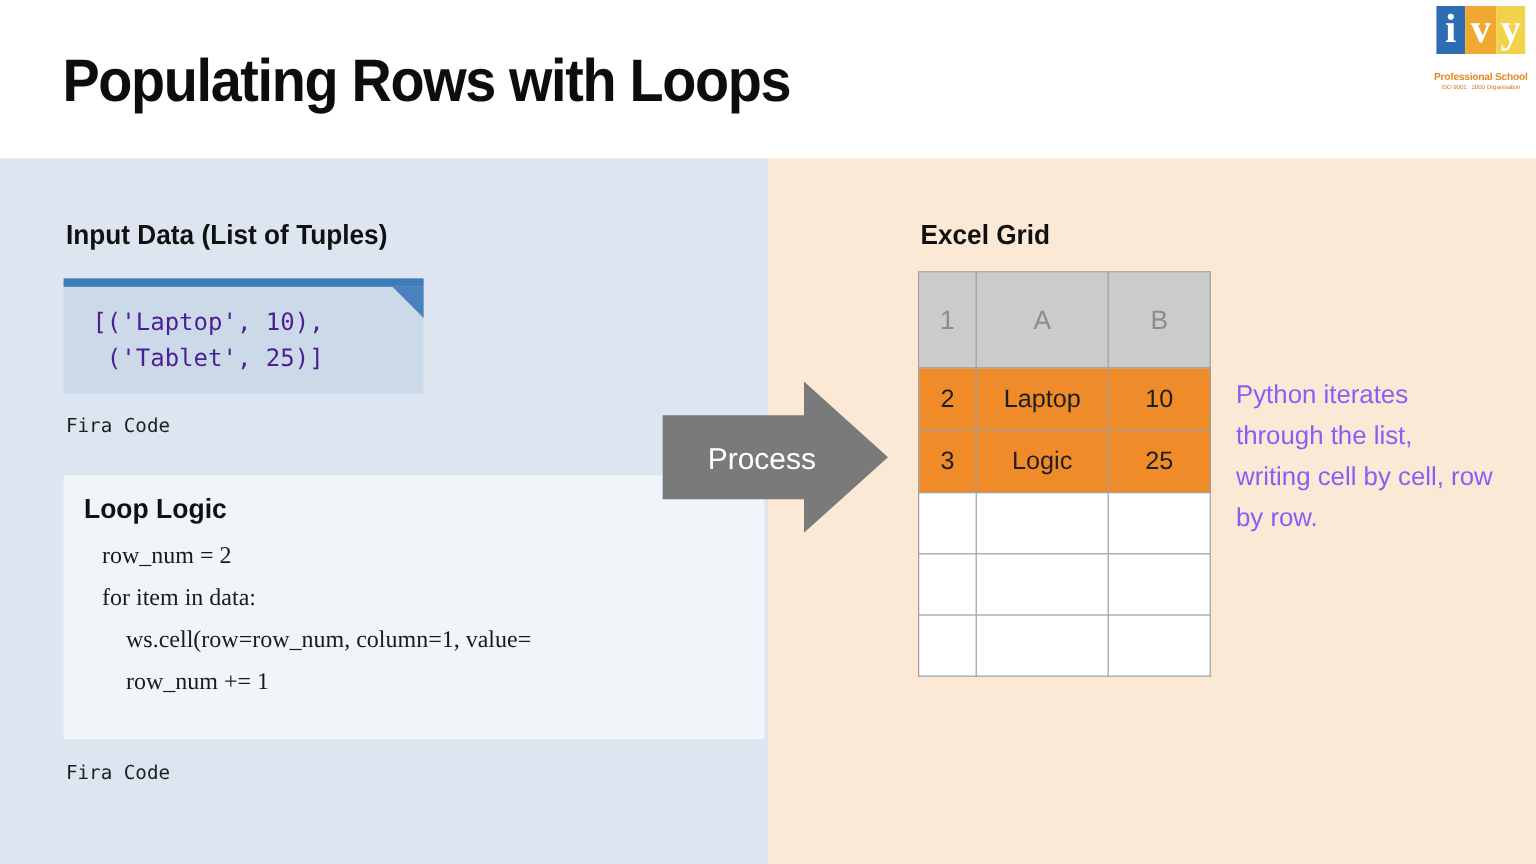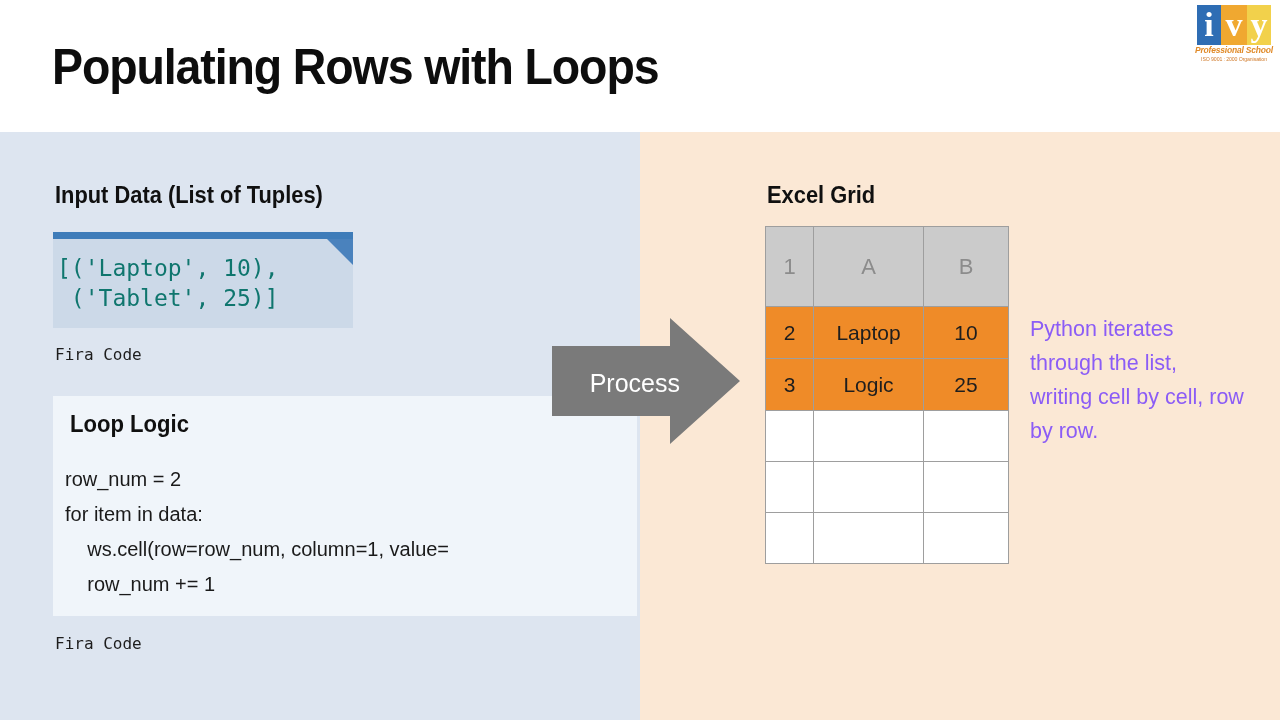--- a/index.html
+++ b/index.html
@@ -66,29 +66,28 @@
     top: 0;
     width: 100%;
     text-align: center;
     font-family: "Liberation Serif", serif;
     font-weight: bold;
     font-size: 34px;
     line-height: 40px;
     color: #ffffff;
   }
   #logo-tag {
-    margin-top: 0;
+    margin-top: 14px;
     text-align: center;
     font-family: "Liberation Sans", sans-serif;
     font-weight: bold;
     font-size: 8.5px;
     line-height: 10px;
     color: #e08a28;
     letter-spacing: -0.2px;
-    font-style: italic;
   }
   #logo-iso {
     text-align: center;
     font-family: "Liberation Sans", sans-serif;
     font-size: 5.2px;
     line-height: 8px;
     color: #d07a2a;
     letter-spacing: -0.1px;
   }
 
@@ -134,26 +133,26 @@
   #input-card-fold {
     position: absolute;
     right: 0;
     top: 0;
     width: 0; height: 0;
     border-top: 26px solid #4a82bd;
     border-left: 26px solid transparent;
   }
   #input-card-code {
     position: absolute;
-    left: 4px;
+    left: 24px;
     top: 14px;
     font-family: "DejaVu Sans Mono", monospace;
-    font-size: 23px;
+    font-size: 20px;
     line-height: 30px;
-    color: #0f766e;
+    color: #4c1d95;
     white-space: pre;
   }
 
   .fira-label {
     position: absolute;
     font-family: "DejaVu Sans Mono", monospace;
     font-size: 16px;
     line-height: 26px;
     color: #1d1d1d;
   }
@@ -177,28 +176,27 @@
     font-family: "Liberation Sans", sans-serif;
     font-weight: bold;
     font-size: 23px;
     line-height: 28px;
     color: #101010;
     transform: scaleX(0.96);
     transform-origin: left center;
   }
   #loop-code {
     position: absolute;
-    left: 12px;
+    left: 32px;
     top: 50px;
-    font-family: Liberation Sans, sans-serif;
+    font-family: Liberation Serif, serif;
     font-size: 20px;
     line-height: 35px;
     color: #1a1a1a;
     white-space: pre;
-    margin-top: 16px;
   }
 
   
   #process-arrow {
     position: absolute;
     left: 552px;
     top: 318px;
     width: 188px;
     height: 126px;
   }

